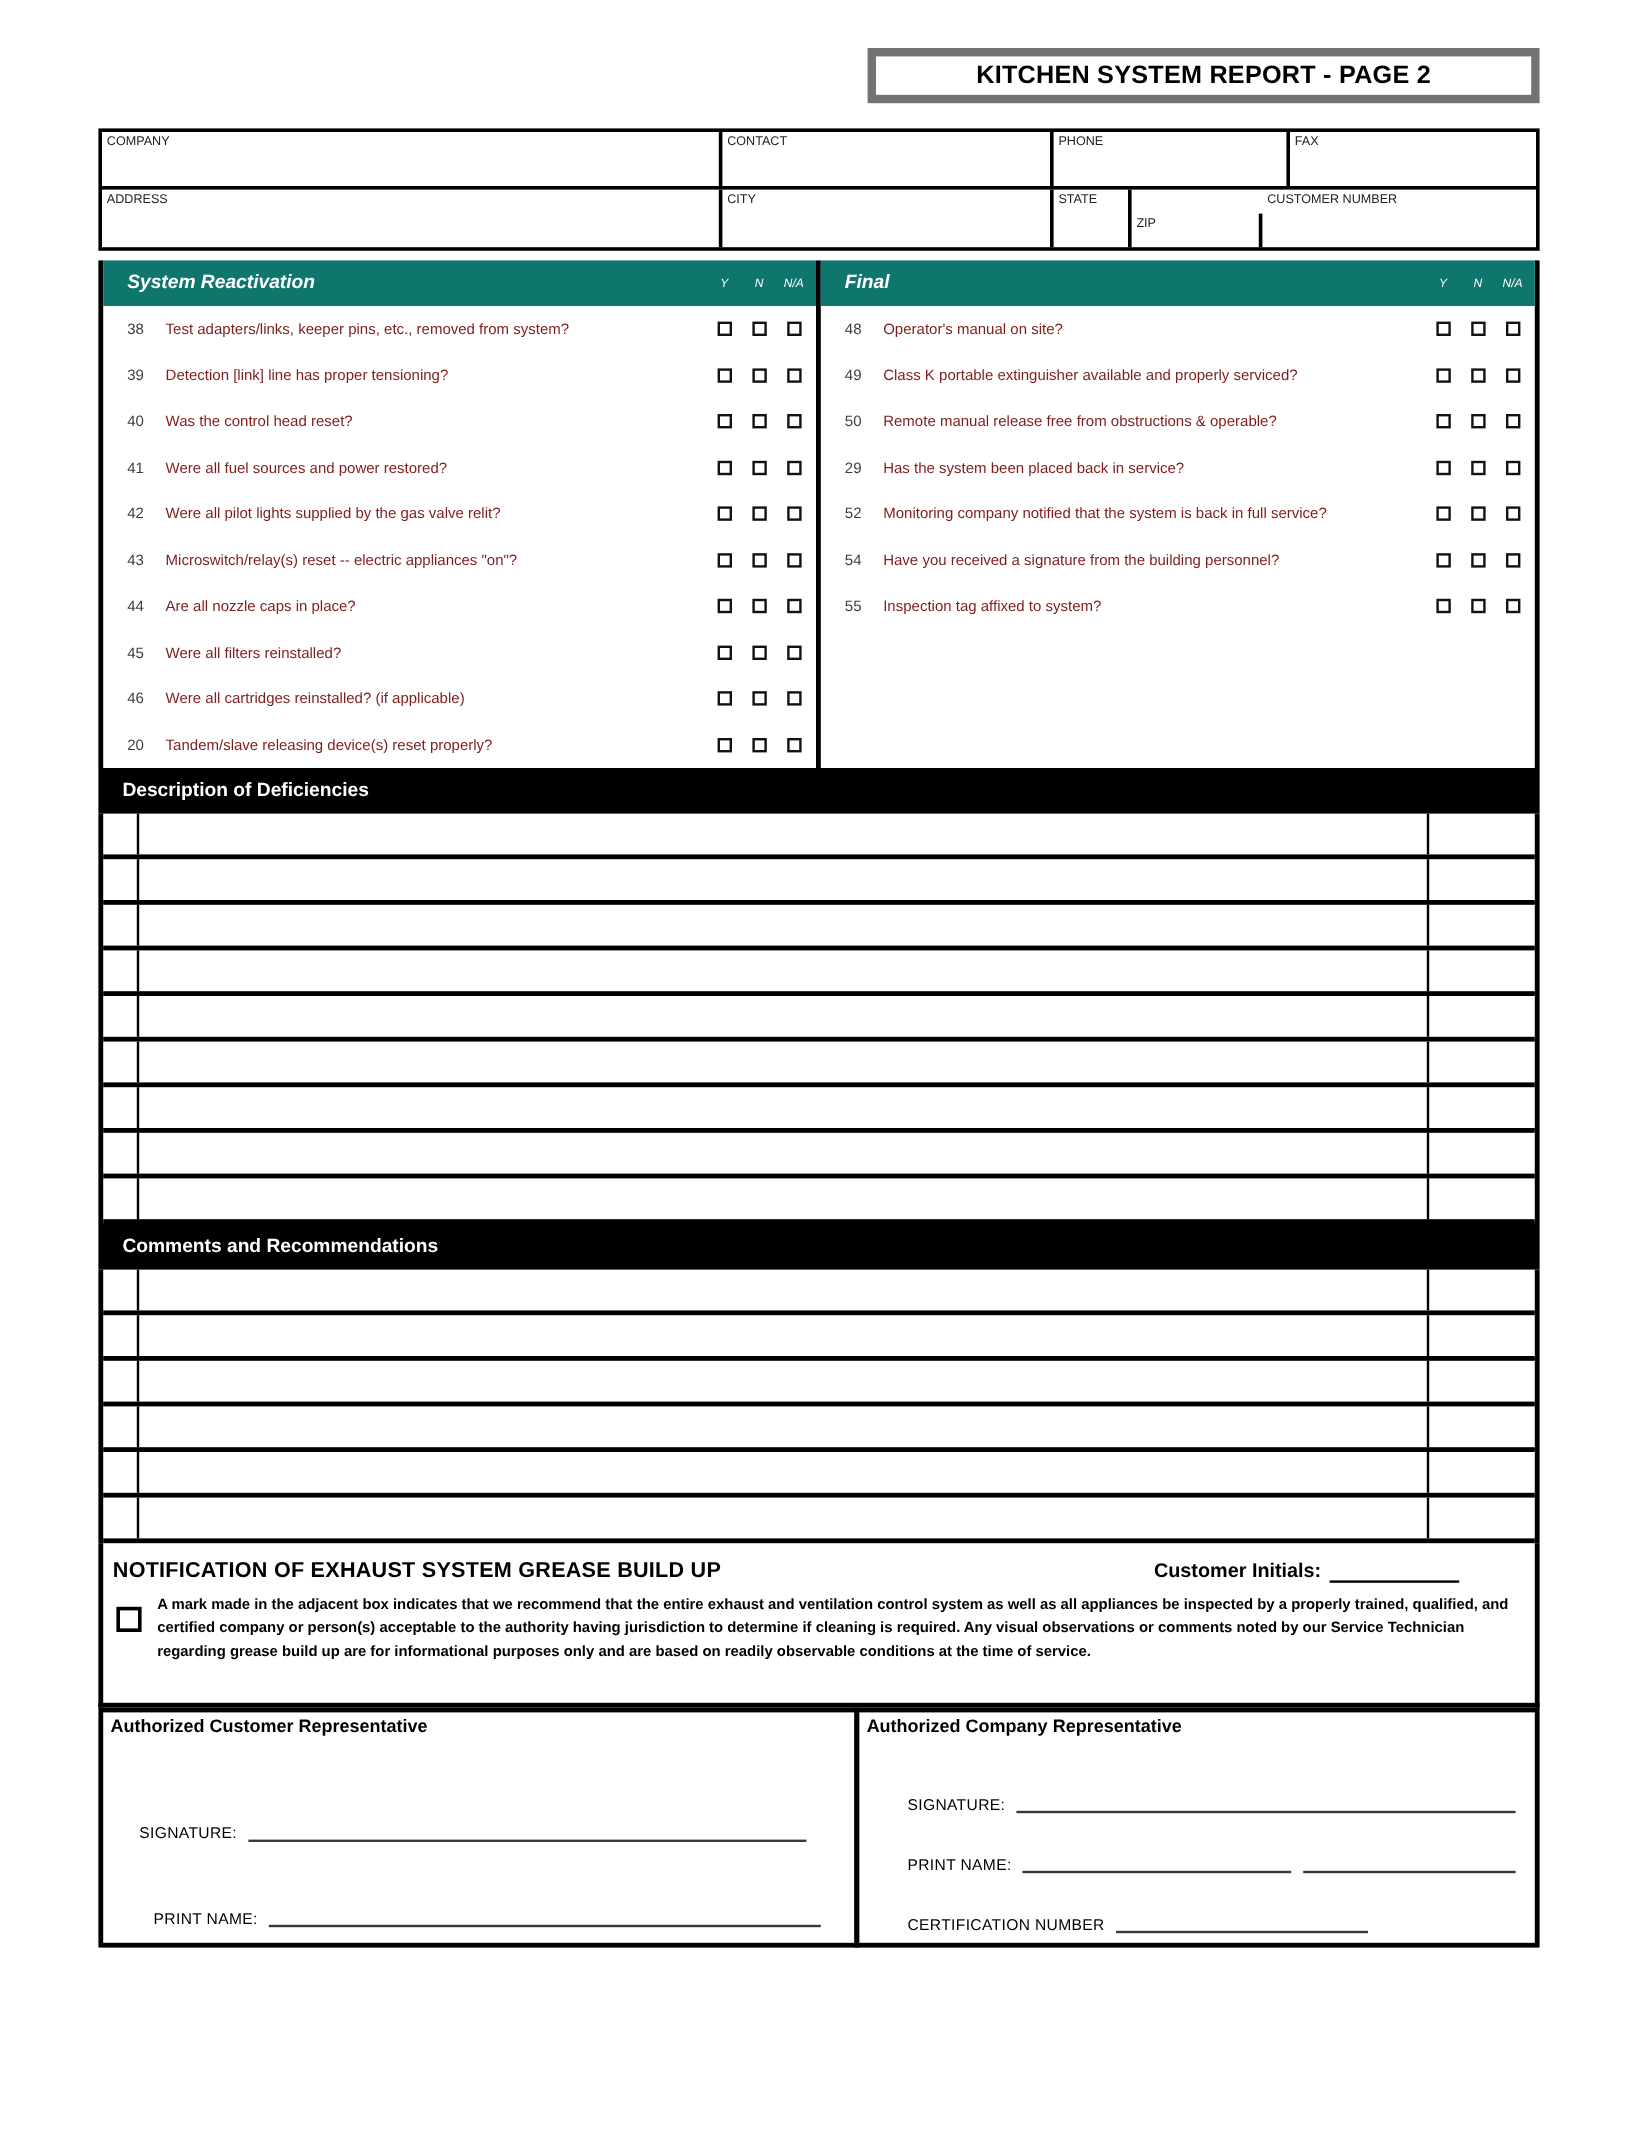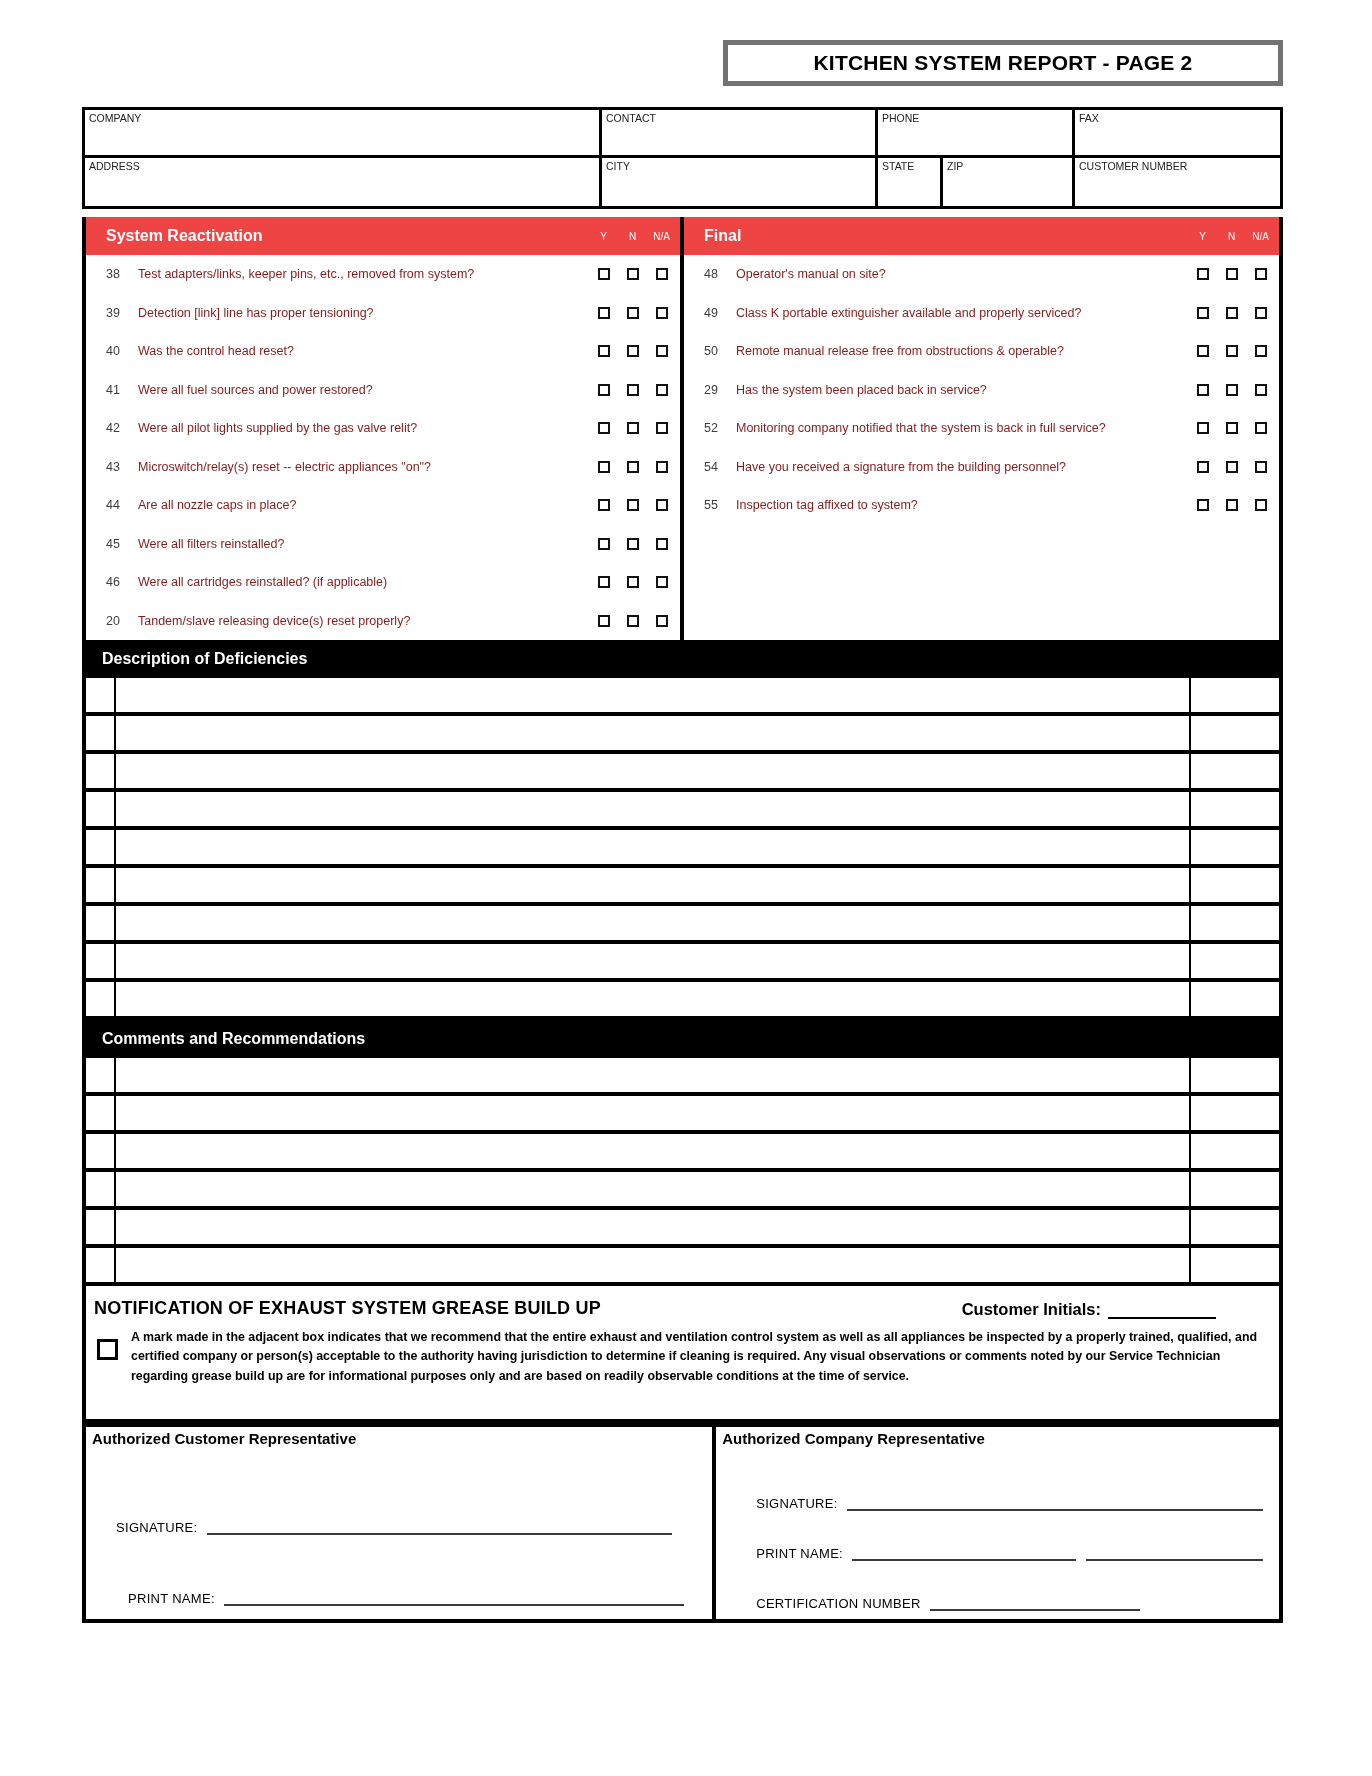--- a/index.html
+++ b/index.html
@@ -1,42 +1,42 @@
 <!DOCTYPE html>
 <html><head>
 <meta charset="utf-8">
 <style>
   * { box-sizing: border-box; margin: 0; padding: 0; }
   html,body { background:#ffffff; }
   body { width:1372px; height:1776px; position:relative; font-family:"Liberation Sans","DejaVu Sans",sans-serif; color:#000; }
   .form { position:absolute; left:82px; top:40px; width:1201px; }
 
   
-  .title-box { margin-left:641px; width:560px; height:46px; border:5px solid #737373;
+  .title-box { margin-left:641px; width:560px; height:46px; border:7px solid #737373;
     display:flex; align-items:center; justify-content:center;
     font-weight:bold; font-size:21px; letter-spacing:0.2px; }
 
   
   .head-table { margin-top:21px; border:3px solid #000; }
   .h-row { display:flex; height:48px; }
   .h-row.first { border-bottom:3px solid #000; }
   .h-cell { border-right:3px solid #000; padding:2px 4px; font-size:10.5px; color:#222; overflow:hidden; }
   .h-cell:last-child { border-right:none; }
   .w-company,.w-address { width:517px; }
   .w-contact,.w-city { width:276px; }
   .w-phone { width:197px; }
   .w-state { width:65px; }
-  .w-zip { width:132px; }
+  .w-zip { width:109px;margin-top:20px; }
   .w-fax,.w-custnum { width:205px; }
 
   
   .checklist { display:flex; margin-top:8px; }
   .cl-left  { width:602px; border-left:4px solid #000; border-right:4px solid #000; }
   .cl-right { width:599px; border-right:4px solid #000; }
-  .cl-bar { height:38px; background:#ef4444; color:#fff; display:flex; align-items:center; }
+  .cl-bar { height:38px; background:#0f766e; color:#fff; display:flex; align-items:center;font-style:italic; }
   .cl-bar .bar-title { font-weight:bold; font-size:16px; padding-left:20px; }
   .col-heads { margin-left:auto; margin-right:4px; display:flex; }
   .col-head { width:29px; text-align:center; font-size:10px; color:#fff; }
   .q-row { height:38.5px; display:flex; align-items:center; }
   .q-num { padding-left:20px; width:52px; flex-shrink:0; font-size:12.5px; color:#3d3d3d; }
   .q-text { flex:1; font-size:12.5px; color:#7f1d1d; padding-right:4px; }
   .q-boxes { display:flex; margin-right:4px; flex-shrink:0; }
   .q-cell { width:29px; display:flex; justify-content:center; }
   .cb { width:12px; height:12px; border:2.5px solid #121212; background:#fff; display:block; }
 

